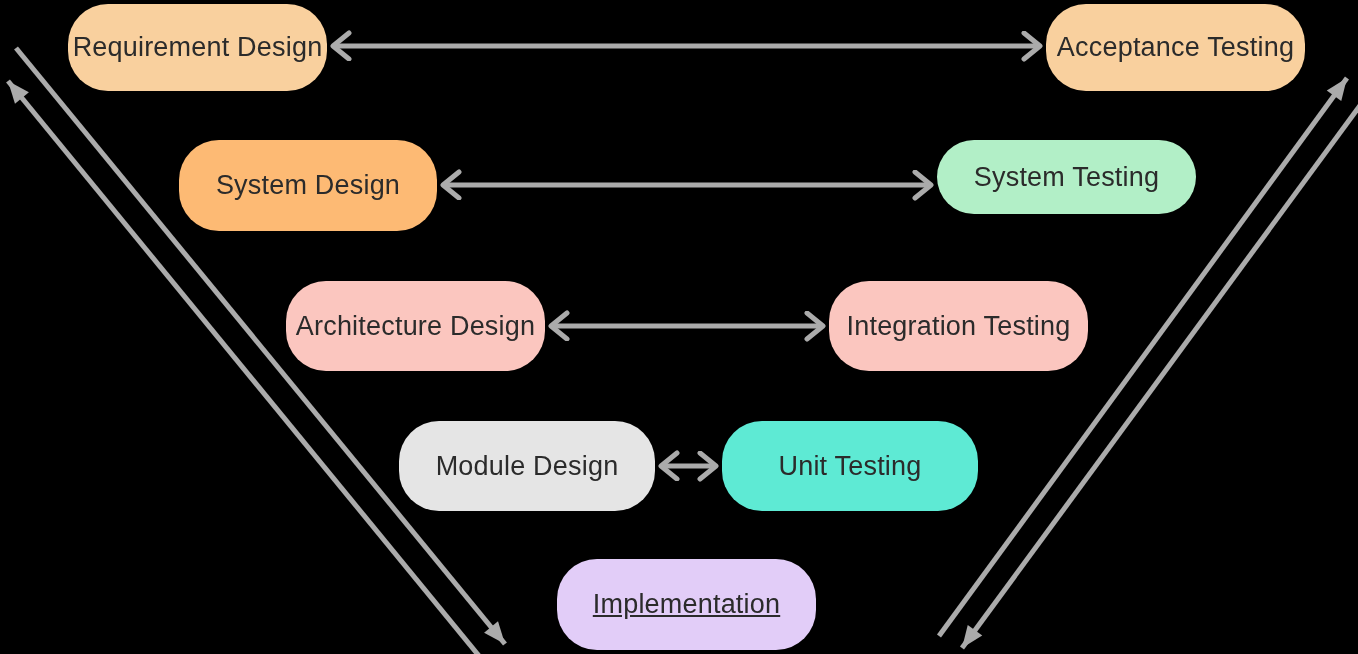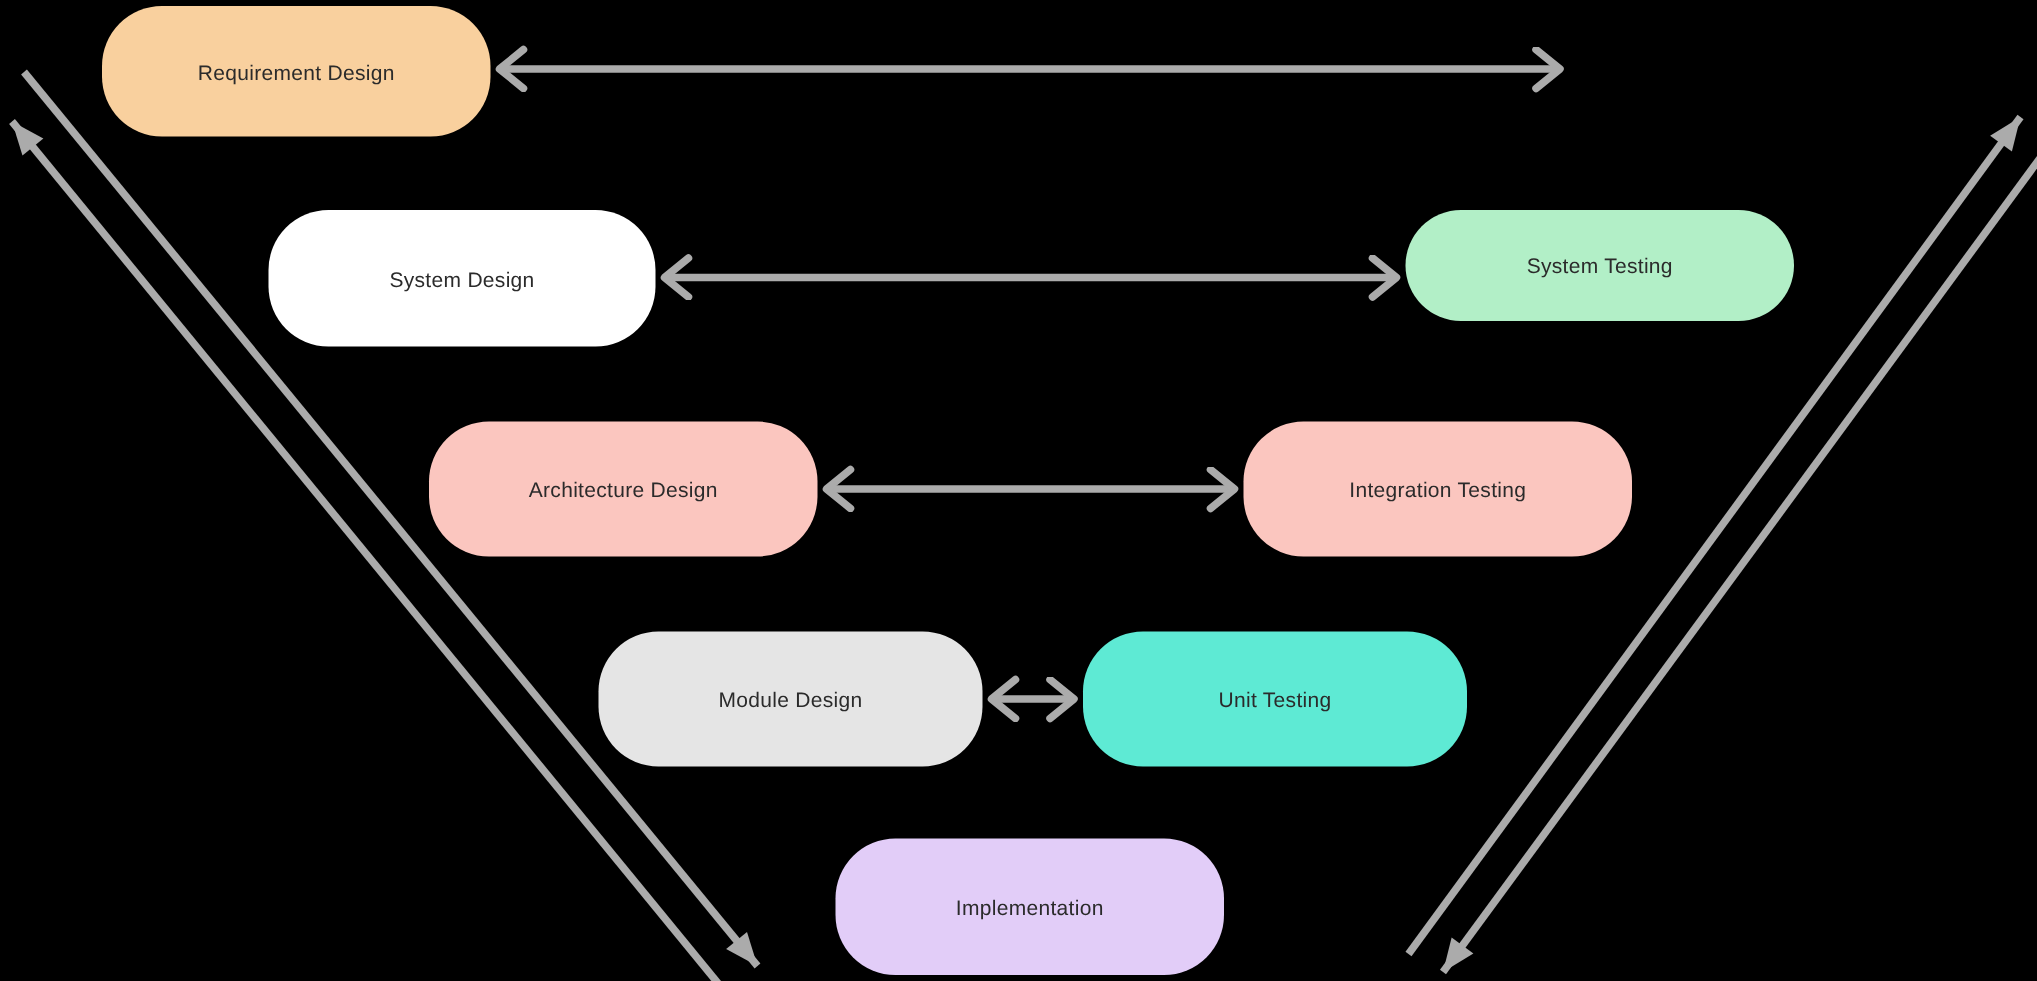--- a/index.html
+++ b/index.html
@@ -25,21 +25,21 @@
     width: 1358px;
     height: 654px;
   }
   .node {
     position: absolute;
     display: flex;
     align-items: center;
     justify-content: center;
     border-radius: 40px;
     color: var(--text-color);
-    font-size: 14px;
+    font-size: 27px;
     letter-spacing: 0.2px;
     white-space: nowrap;
   }
   
   .n-requirement-design  { left:  68px; top:   4px; width: 259px; height: 87px; }
   .n-acceptance-testing  { left: 1046px; top:   4px; width: 259px; height: 87px; }
   .n-system-design       { left: 179px; top: 140px; width: 258px; height: 91px; }
   .n-system-testing      { left: 937px; top: 140px; width: 259px; height: 74px; }
   .n-architecture-design { left: 286px; top: 281px; width: 259px; height: 90px; }
   .n-integration-testing { left: 829px; top: 281px; width: 259px; height: 90px; }
@@ -71,22 +71,25 @@
     <line x1="484" y1="662" x2="8" y2="81" stroke="var(--arrow-color,#ababab)" stroke-width="5" marker-end="url(#tri)"></line>
 
     <line x1="939" y1="636" x2="1347" y2="78" stroke="var(--arrow-color,#ababab)" stroke-width="5" marker-end="url(#tri)"></line>
     <line x1="1364" y1="100" x2="962" y2="648" stroke="var(--arrow-color,#ababab)" stroke-width="5" marker-end="url(#tri)"></line>
   </svg>
 
   <div class="node n-requirement-design" style="background: rgb(249, 208, 158);">
     <span>Requirement Design</span>
   </div>
 
+  <div class="node n-acceptance-testing" style="background: rgb(249, 208, 158);">
+    <span>Acceptance Testing</span>
+  </div>
 
-  <div class="node n-system-design" style="background: #ffffff;">
+  <div class="node n-system-design" style="background: #fdba74;">
     <span>System Design</span>
   </div>
 
   <div class="node n-system-testing" style="background: rgb(178, 239, 199);">
     <span>System Testing</span>
   </div>
 
   <div class="node n-architecture-design" style="background: rgb(251, 198, 191);">
     <span>Architecture Design</span>
   </div>
@@ -96,17 +99,17 @@
   </div>
 
   <div class="node n-integration-testing" style="background: rgb(251, 198, 191);">
     <span>Integration Testing</span>
   </div>
 
   <div class="node n-unit-testing" style="background: #5eead4;">
     <span>Unit Testing</span>
   </div>
 
-  <div class="node n-implementation" style="background: rgb(226, 205, 248);">
+  <div class="node n-implementation" style="background: rgb(226, 205, 248); text-decoration: underline;">
     <span>Implementation</span>
   </div>
 
 </div>
 
 </body></html>

